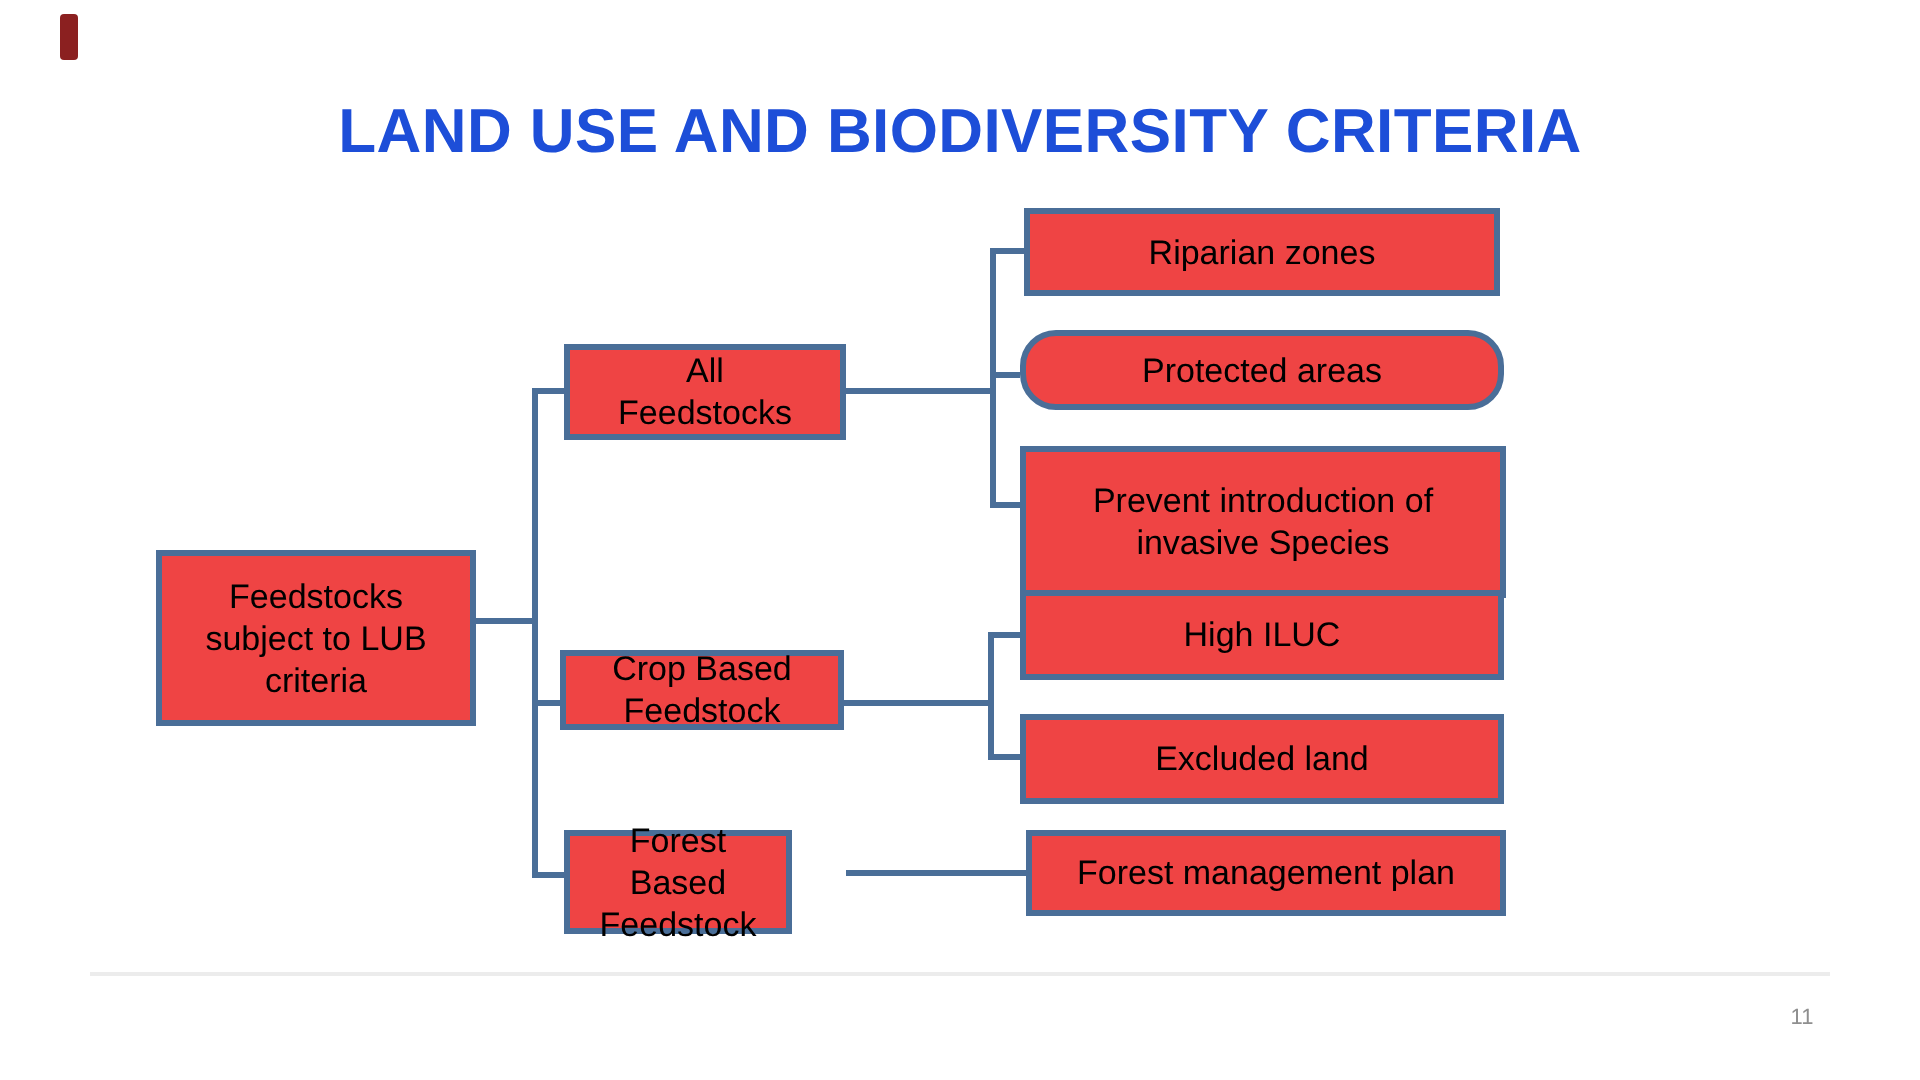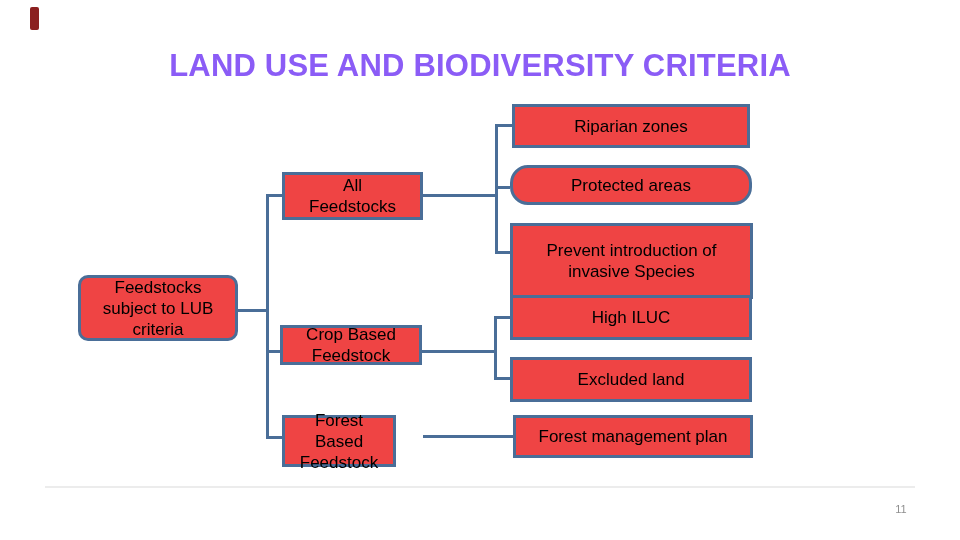--- a/index.html
+++ b/index.html
@@ -10,35 +10,35 @@
     overflow:hidden;
     font-family:"Liberation Sans", sans-serif;
   }
   .accent-bar{
     position:absolute;left:30px;top:7px;width:9px;height:23px;
     background:#8b2020;border-radius:2px;
   }
   .slide-title{
     position:absolute;left:0;top:48px;width:960px;
     margin:0;text-align:center;
-    font-size:31px;font-weight:bold;color:#8b5cf6;
+    font-size:31px;font-weight:bold;color:#1d4ed8;
     letter-spacing:0.2px;
   }
   .node{
     position:absolute;
     box-sizing:border-box;
     background:#ef4444;
     border:3px solid #4a6e98;
     display:flex;align-items:center;justify-content:center;
     text-align:center;
     font-size:17px;line-height:21px;color:#000;
     padding:1px 15px;
   }
   
-  #n-lub{left:78px;top:275px;width:160px;height:66px;border-radius:10px;}
+  #n-lub{left:78px;top:275px;width:160px;height:88px;}
   
   #n-allfeed{left:282px;top:172px;width:141px;height:48px;}
   #n-crop{left:280px;top:325px;width:142px;height:40px;}
   #n-forest{left:282px;top:415px;width:114px;height:52px;}
   
   #n-riparian{left:512px;top:104px;width:238px;height:44px;}
   #n-protected{left:510px;top:165px;width:242px;height:40px;border-radius:18px;}
   #n-invasive{left:510px;top:223px;width:243px;height:76px;}
   #n-highiluc{left:510px;top:295px;width:242px;height:45px;}
   #n-excluded{left:510px;top:357px;width:242px;height:45px;}

